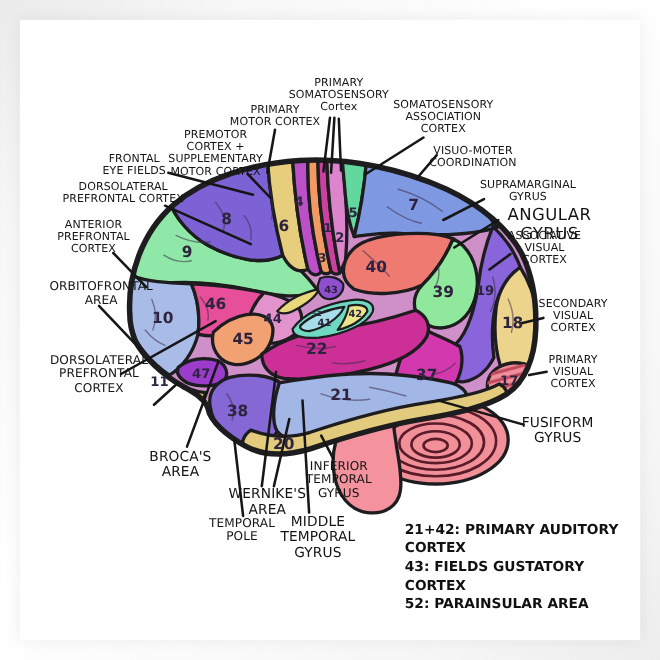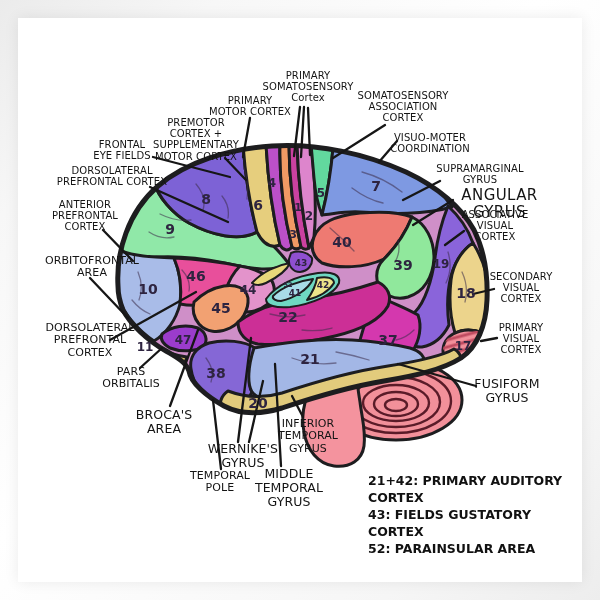--- a/index.html
+++ b/index.html
@@ -169,28 +169,26 @@
 <div class="lbl" style="left:52px;top:165px;width:120px">DORSOLATERAL
 PREFRONTAL CORTEX</div>
 <div class="lbl" style="left:40px;top:199px;width:90px">ANTERIOR
 PREFRONTAL
 CORTEX</div>
 <div class="lbl left md" style="left:44px;top:255px;width:96px">ORBITOFRONTAL
 AREA</div>
 <div class="lbl md" style="left:45px;top:322px;width:90px">DORSOLATERAL
 PREFRONTAL
 CORTEX</div>
-<div class="lbl md" style="left:95px;top:366px;width:72px">PARS
-ORBITALIS</div>
 <div class="lbl lg" style="left:120px;top:408px;width:88px">BROCA'S
 AREA</div>
 <div class="lbl md" style="left:180px;top:470px;width:80px">TEMPORAL
 POLE</div>
 <div class="lbl lg" style="left:198px;top:442px;width:90px">WERNIKE'S
-GYRUS</div>
+AREA</div>
 <div class="lbl lg" style="left:244px;top:467px;width:90px">MIDDLE
 TEMPORAL
 GYRUS</div>
 <div class="lbl md" style="left:264px;top:418px;width:88px">INFERIOR
 TEMPORAL
 GYRUS</div>
 <div class="lbl" style="left:430px;top:163px;width:100px">SUPRAMARGINAL
 GYRUS</div>
 <div class="lbl xl" style="left:437px;top:187px;width:125px">ANGULAR GYRUS</div>
 <div class="lbl" style="left:450px;top:209px;width:90px">ASSOCIATIVE

